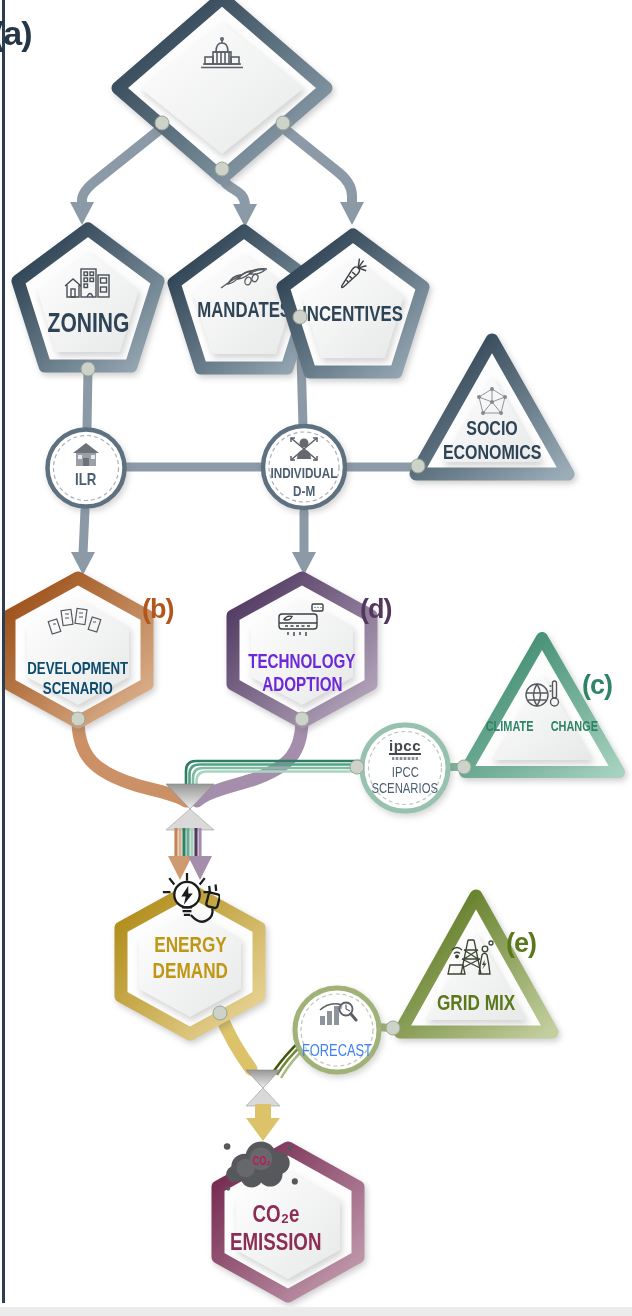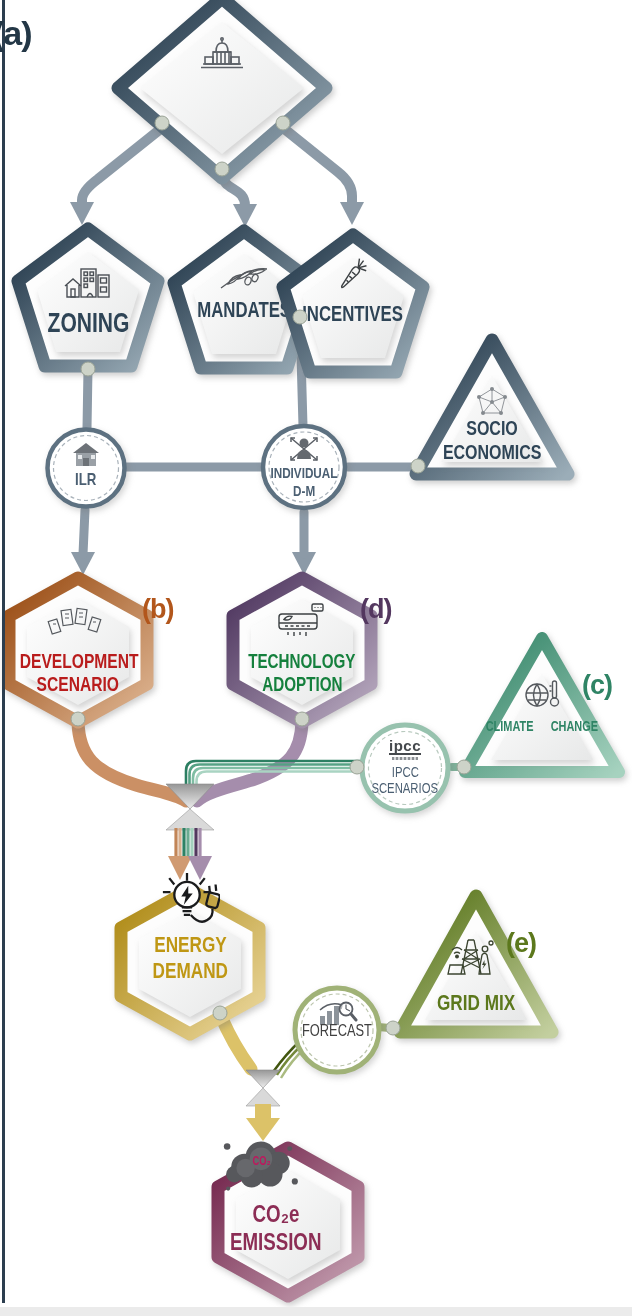--- a/index.html
+++ b/index.html
@@ -272,21 +272,21 @@
       <g transform="translate(45,32)">
         <g stroke="#55595e" stroke-width="1.2" fill="none">
           <rect x="2" y="16" width="9" height="13" transform="rotate(-18 6.5 22.5)"></rect>
           <rect x="14" y="6" width="10" height="15" transform="rotate(-8 19 13.5)"></rect>
           <rect x="28" y="5" width="10" height="15" transform="rotate(8 33 12.5)"></rect>
           <rect x="42" y="14" width="9" height="13" transform="rotate(18 46.5 20.5)"></rect>
           <path d="M17 10 h4 M17 14 h4 M31 9 h4 M31 13 h4 M5 20 h3 M45 18 h3"></path>
         </g>
       </g>
     </svg>
-    <div class="lab" style="top:78px;font-size:20px;color:#b91c1c;">
+    <div class="lab" style="top:87px;font-size:17px;color:#0c4a6e;">
       <div class="cx">DEVELOPMENT</div>
       <div class="cx">SCENARIO</div>
     </div>
   </div>
 
   <div class="node" style="left:227px;top:572px;width:150px;height:154px;">
     <svg width="150" height="154" viewBox="0 0 150 154">
       <polygon class="outer" points="75,6 144,44 144,112 75,150 6,112 6,44" stroke="url(#gPurple)" stroke-width="13"></polygon>
       <polygon class="plate" points="75,27 126,55 126,105 75,133 24,105 24,55" fill="url(#gPlate)"></polygon>
       <g transform="translate(49,30)">
@@ -294,21 +294,21 @@
           <rect x="36" y="2" width="11" height="7" rx="1.5"></rect>
           <path d="M38.5 5.5 h1 M41.5 5.5 h1 M44.5 5.5 h1" stroke-width="1.1"></path>
           <rect x="3" y="12" width="38" height="15" rx="3"></rect>
           <path d="M3 21 H41"></path>
           <path d="M8 17.5 Q11 13 16 14.5 Q13.5 19.5 8 17.5 Z"></path>
           <path d="M9 24 H35" stroke-dasharray="3 2.5"></path>
           <path d="M12 30 v3 M18 30 v4 M24 30 v3 M30 30 v4"></path>
         </g>
       </g>
     </svg>
-    <div class="lab" style="top:78px;font-size:19.5px;color:#15803d;">
+    <div class="lab" style="top:78px;font-size:19.5px;color:#6d28d9;">
       <div class="cx">TECHNOLOGY</div>
       <div class="cx">ADOPTION</div>
     </div>
   </div>
 
   <div class="node" style="left:357px;top:720px;width:96px;height:96px;">
     <svg width="96" height="96" viewBox="0 0 96 96">
       <circle cx="48" cy="48" r="43" fill="#ffffff" stroke="#97c2ae" stroke-width="5" style="filter:drop-shadow(2px 3px 3px rgba(110,110,110,.3));"></circle>
       <circle cx="48" cy="48" r="36.5" fill="none" stroke="#b9cabf" stroke-width="1.2" stroke-dasharray="4 3"></circle>
     </svg>
@@ -372,21 +372,21 @@
       <g transform="translate(25,14)">
         <rect x="5" y="19" width="5" height="9" fill="#8d949b"></rect>
         <rect x="12" y="14" width="5" height="14" fill="#8d949b"></rect>
         <rect x="19" y="9" width="5" height="19" fill="#8d949b"></rect>
         <path d="M5 13 Q15 4 27 8 M27 8 l-4 -1 M27 8 l-1 4" stroke="#5a5f66" stroke-width="1.5" fill="none"></path>
         <circle cx="31" cy="12" r="6.5" stroke="#5a5f66" stroke-width="1.8" fill="rgba(255,255,255,0.55)"></circle>
         <path d="M31 12 L31 7.5 M31 12 L35 14" stroke="#5a5f66" stroke-width="1.2" fill="none"></path>
         <path d="M36 17 L41 23" stroke="#5a5f66" stroke-width="3" stroke-linecap="round" fill="none"></path>
       </g>
     </svg>
-    <div class="lab" style="top:38px;font-size:16.5px;color:#404040;font-weight:normal;"><span class="cx">FORECAST</span></div>
+    <div class="lab" style="top:58px;font-size:16.5px;color:#3b82f6;font-weight:normal;"><span class="cx">FORECAST</span></div>
   </div>
 
   <div class="node" style="left:392px;top:886px;width:168px;height:154px;">
     <svg width="168" height="154" viewBox="0 0 168 154">
       <polygon class="outer" points="84,10 160,146 8,146" stroke="url(#gOlive)" stroke-width="13"></polygon>
       <polygon class="plate" points="84,46 135,134 33,134" fill="url(#gPlate)"></polygon>
       <g transform="translate(56,50)">
         <g stroke="#3b4430" stroke-width="1.3" fill="none">
           <path d="M20 4 H26 M20 4 L13 38 M26 4 L33 38 M16 14 H30 M14 23 H32 M16 14 L30 23 M30 14 L16 23 M14 23 L32 32 M32 23 L14 32"></path>
           <path d="M4 14 Q9 9 14 14 M6 17.5 Q9 15 12 17.5"></path>

